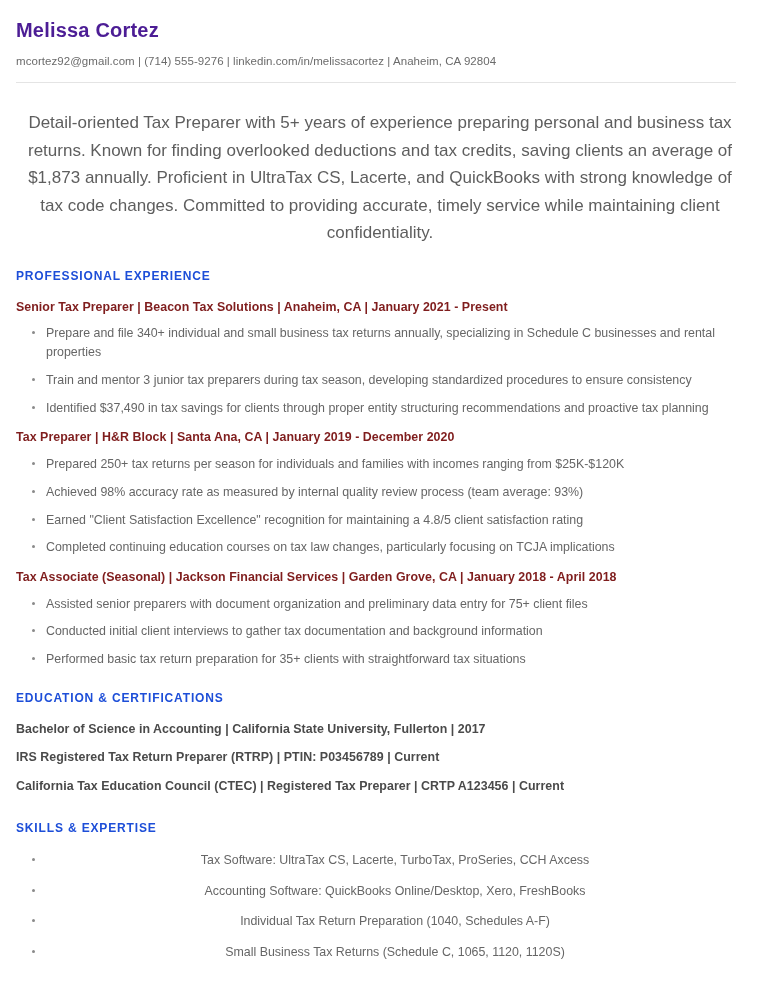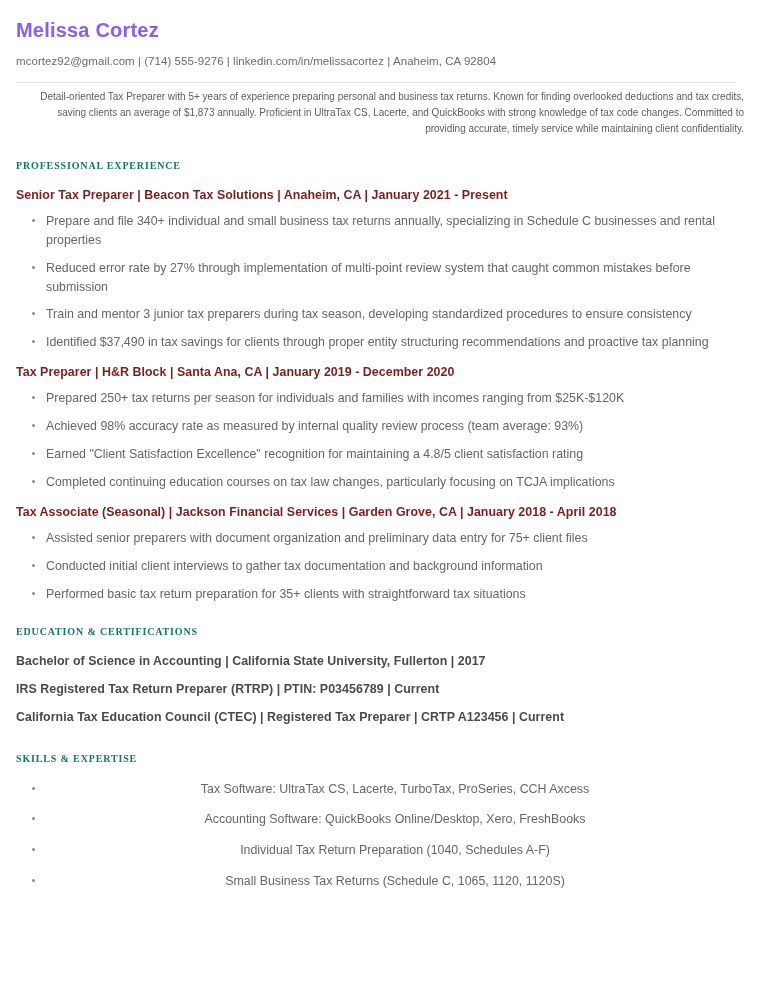--- a/index.html
+++ b/index.html
@@ -18,61 +18,60 @@
   .page {
     width: 768px;
     box-sizing: border-box;
     padding: 14px 24px 0 16px;
   }
 
   
   .name {
     font-size: 20px;
     font-weight: bold;
-    color: #8b5cf6;
+    color: #4c1d95;
     letter-spacing: 0.2px;
     line-height: 1.2;
     margin: 4px 0 0 0;
   }
   .contact {
     font-size: 11.5px;
     color: #6b6b6b;
     line-height: 1.4;
     margin-top: 11px;
     letter-spacing: 0.05px;
   }
   .divider {
     height: 1px;
     background: #e4e4e4;
     margin: 13px 8px 0 0;
     border: 0;
   }
 
   
   .summary {
-    font-size: 10px;
+    font-size: 17px;
     color: #5e5e5e;
     line-height: 1.62;
-    margin-top: 6px;
+    margin-top: 26px;
     max-width: 728px;
-    text-align: right;
+    text-align: center;
   }
 
   
   .section {
     margin-top: 22px;
   }
   .section-heading {
-    font-size: 10px;
-    font-weight: bold;
-    color: #0f766e;
+    font-size: 12px;
+    font-weight: bold;
+    color: #1d4ed8;
     letter-spacing: 0.85px;
     text-transform: uppercase;
     margin-bottom: 16px;
-    font-family: Liberation Serif, serif;
   }
 
   .entry {
     margin-bottom: 0;
   }
   .entry-title {
     font-size: 12.4px;
     font-weight: bold;
     color: #7f1d1d;
     line-height: 1.4;
@@ -170,21 +169,20 @@
 
   <p class="summary">Detail-oriented Tax Preparer with 5+ years of experience preparing personal and business tax returns. Known for finding overlooked deductions and tax credits, saving clients an average of $1,873 annually. Proficient in UltraTax CS, Lacerte, and QuickBooks with strong knowledge of tax code changes. Committed to providing accurate, timely service while maintaining client confidentiality.</p>
 
   <div class="section">
     <div class="section-heading">PROFESSIONAL EXPERIENCE</div>
     <div id="experience-entries">
         <div class="entry">
           <div class="entry-title">Senior Tax Preparer | Beacon Tax Solutions | Anaheim, CA | January 2021 - Present</div>
           <ul class="bullets">
             <li>Prepare and file 340+ individual and small business tax returns annually, specializing in Schedule C businesses and rental properties</li>
-            <li>Reduced error rate by 27% through implementation of multi-point review system that caught common mistakes before submission</li>
             <li>Train and mentor 3 junior tax preparers during tax season, developing standardized procedures to ensure consistency</li>
             <li>Identified $37,490 in tax savings for clients through proper entity structuring recommendations and proactive tax planning</li>
           </ul>
         </div>
         <div class="entry">
           <div class="entry-title">Tax Preparer | H&amp;R Block | Santa Ana, CA | January 2019 - December 2020</div>
           <ul class="bullets">
             <li>Prepared 250+ tax returns per season for individuals and families with incomes ranging from $25K-$120K</li>
             <li>Achieved 98% accuracy rate as measured by internal quality review process (team average: 93%)</li>
             <li>Earned "Client Satisfaction Excellence" recognition for maintaining a 4.8/5 client satisfaction rating</li>

